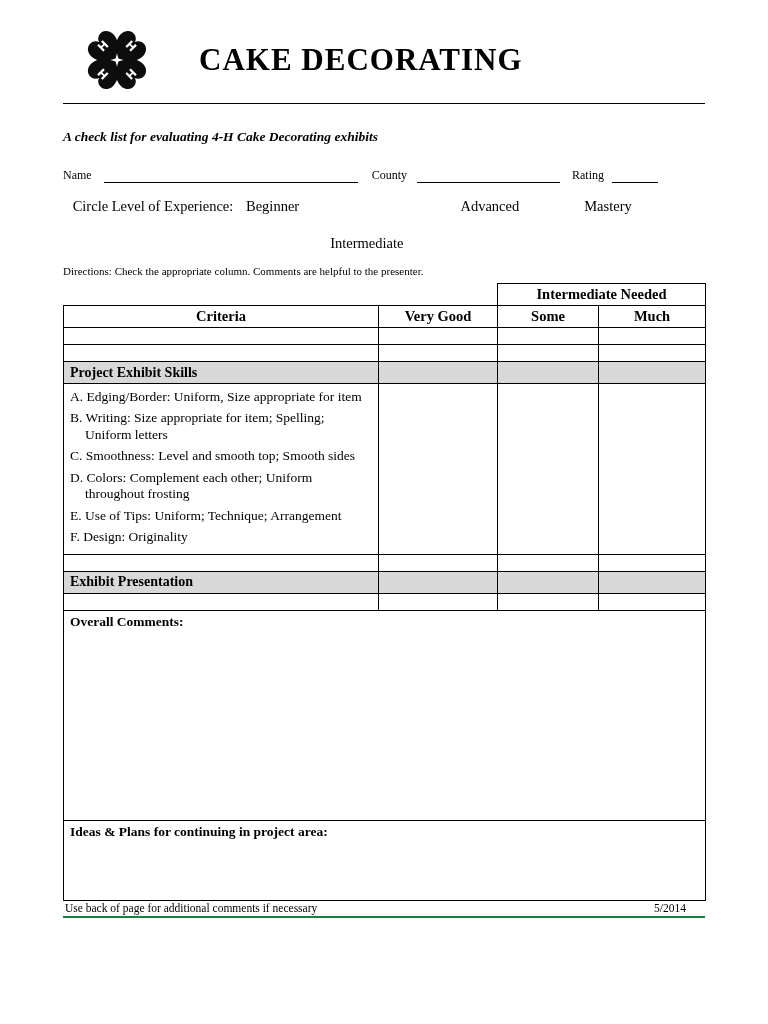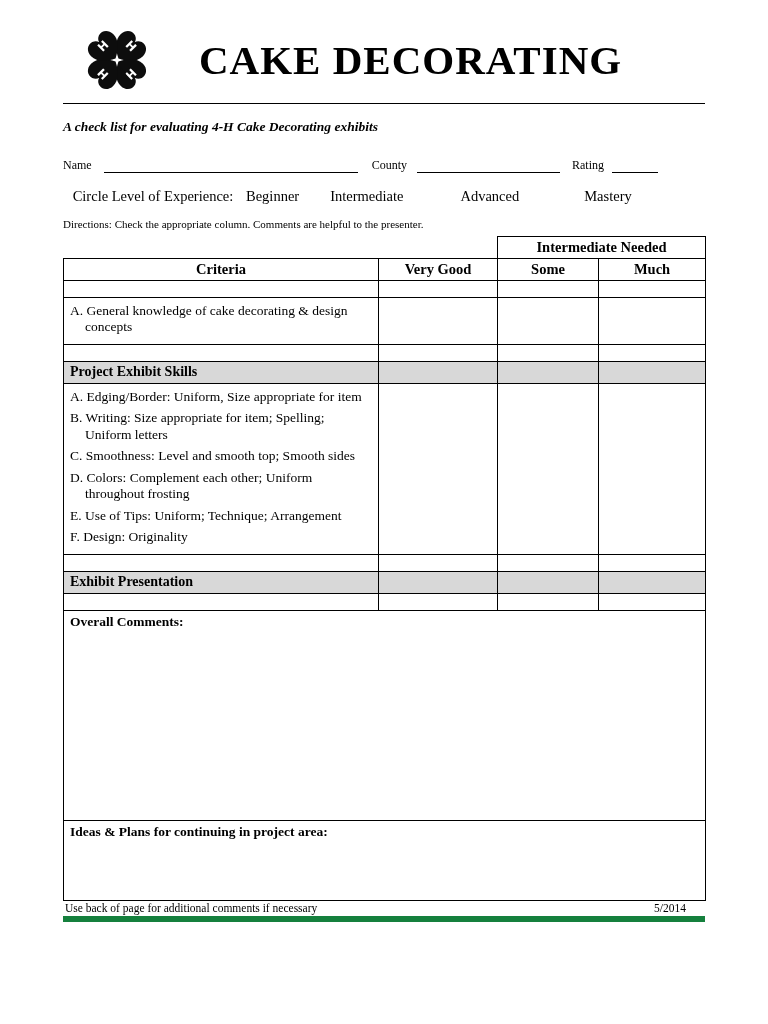--- a/index.html
+++ b/index.html
@@ -9,37 +9,37 @@
     font-family:"Liberation Serif", serif; color:#000;
   }
   .page { padding:26px 63px 0 63px; }
 
   
   .doc-header { display:flex; align-items:center; gap:48px; padding-left:20px; }
   .clover { width:68px; height:68px; flex:0 0 auto; }
   .leaf { fill:#0d0d0d; }
   .leaf-h { fill:#ffffff; font-family:"DejaVu Sans", sans-serif; font-weight:bold; font-size:17px; text-anchor:middle; }
   .stem { fill:#0d0d0d; }
-  .title { font-size:41px; font-weight:bold; letter-spacing:1px; }
+  .title { font-size:31px; font-weight:bold; letter-spacing:1px; }
   .header-rule { border:none; border-top:1.5px solid #000; margin-top:9px; }
 
-  .subtitle { margin-top:15px; font-size:13.5px; font-weight:bold; font-style:italic; }
+  .subtitle { margin-top:25px; font-size:13.5px; font-weight:bold; font-style:italic; }
 
   
   .field-row { display:flex; align-items:flex-end; margin-top:21px; font-size:12px; }
   .fill-line { border-bottom:1px solid #000; height:17px; display:inline-block; }
   .name-line   { width:254px; margin:0 14px 0 12px; }
   .county-line { width:143px; margin:0 12px 0 10px; }
   .rating-line { width:46px;  margin:0 0 0 8px; }
 
   
   .exp-row { display:flex; margin-top:15px; font-size:14.5px;text-align:center; }
   .exp-label { width:180px; }
   .lvl-0 { margin-left:3px; }
-  .lvl-1 { margin-left:31px; }
+  .lvl-1 { margin-left:31px;margin-top:37px; }
   .lvl-2 { margin-left:57px; }
   .lvl-3 { margin-left:65px; }
 
   .directions { margin-top:13px; font-size:11px; }
 
   
   table { width:642px; border-collapse:collapse; table-layout:fixed; margin-top:6px; font-size:13.5px; }
   td { border:1px solid #000; vertical-align:top; padding:0; }
   .no-border { border:none; }
   .imp-cell { font-weight:bold; text-align:center; vertical-align:middle; height:22px; font-size:14.5px; }
@@ -49,21 +49,21 @@
   .section-title { font-weight:bold; font-size:14px; padding:1px 6px; }
   .items-td { padding:5px 6px 7px 6px; }
   .item { padding-left:15px; text-indent:-15px; line-height:1.22; margin-bottom:5px; }
   .item:last-child { margin-bottom:1px; }
   .ideas-td { height:80px; padding:3px 6px; }
   .comments-td { height:210px; padding:3px 6px; }
   .box-label { font-weight:bold; font-size:13.5px; }
 
   
   .doc-footer { width:642px; display:flex; justify-content:space-between; align-items:flex-end;
-                border-bottom:6px solid #15803d; font-size:11.5px; padding:1px 2px 2px 2px; }
+                border-bottom:2px solid #15803d; font-size:11.5px; padding:1px 2px 2px 2px; }
   .doc-footer .date { padding-right:17px; }
 </style>
 </head>
 <body>
 
 <div class="page">
 
   <div class="doc-header">
     <svg class="clover" viewBox="0 0 100 100">
       <g transform="rotate(45 50 50)">
@@ -133,28 +133,20 @@
       <td>Much</td>
     </tr>
 
     <tr class="gap-row">
       <td></td>
           <td></td>
           <td></td>
           <td></td>
     </tr>
 
-    <tr>
-      <td class="items-td">
-        <div class="item">A.  General knowledge of cake decorating &amp; design concepts</div>
-      </td>
-      <td></td>
-      <td></td>
-      <td></td>
-    </tr>
 
     <tr class="gap-row">
       <td></td>
           <td></td>
           <td></td>
           <td></td>
     </tr>
 
     <tr class="section-row">
       <td>

